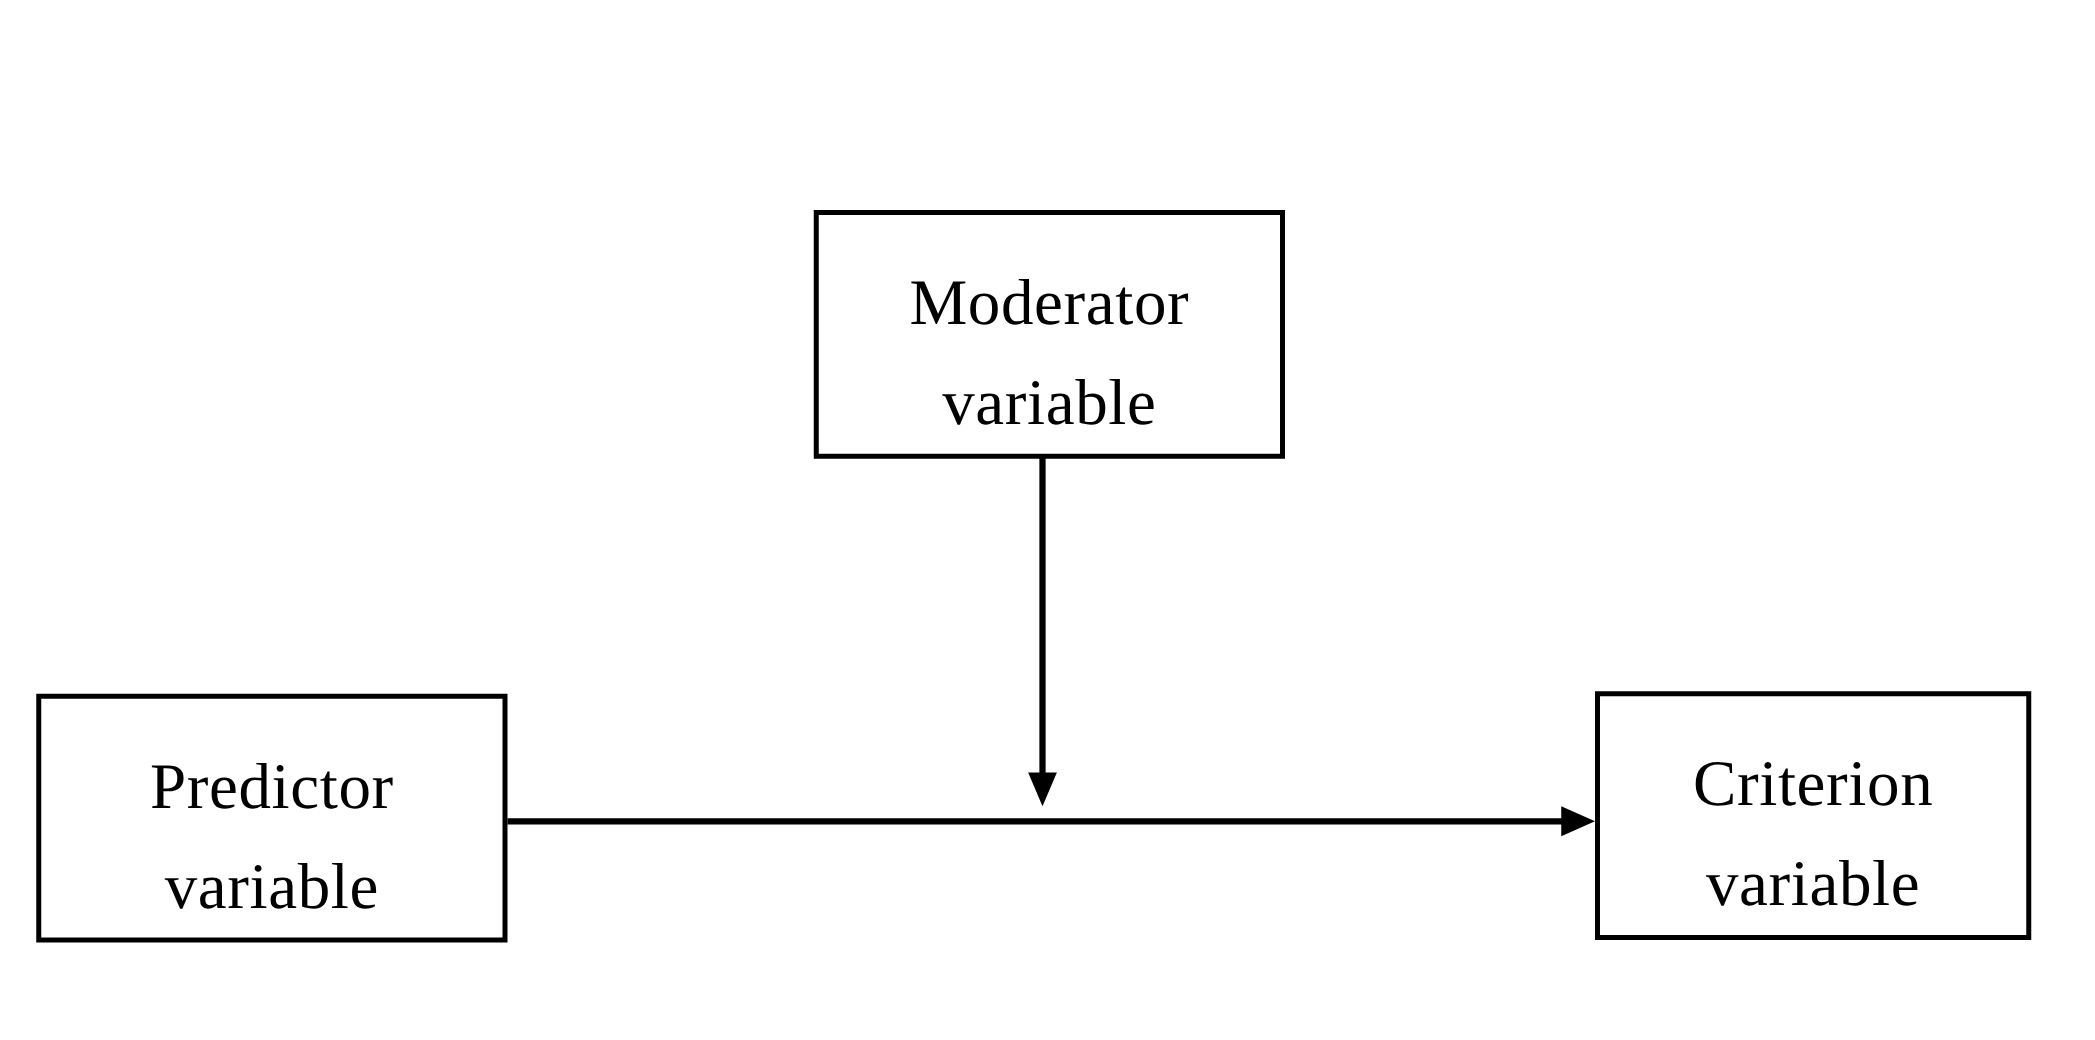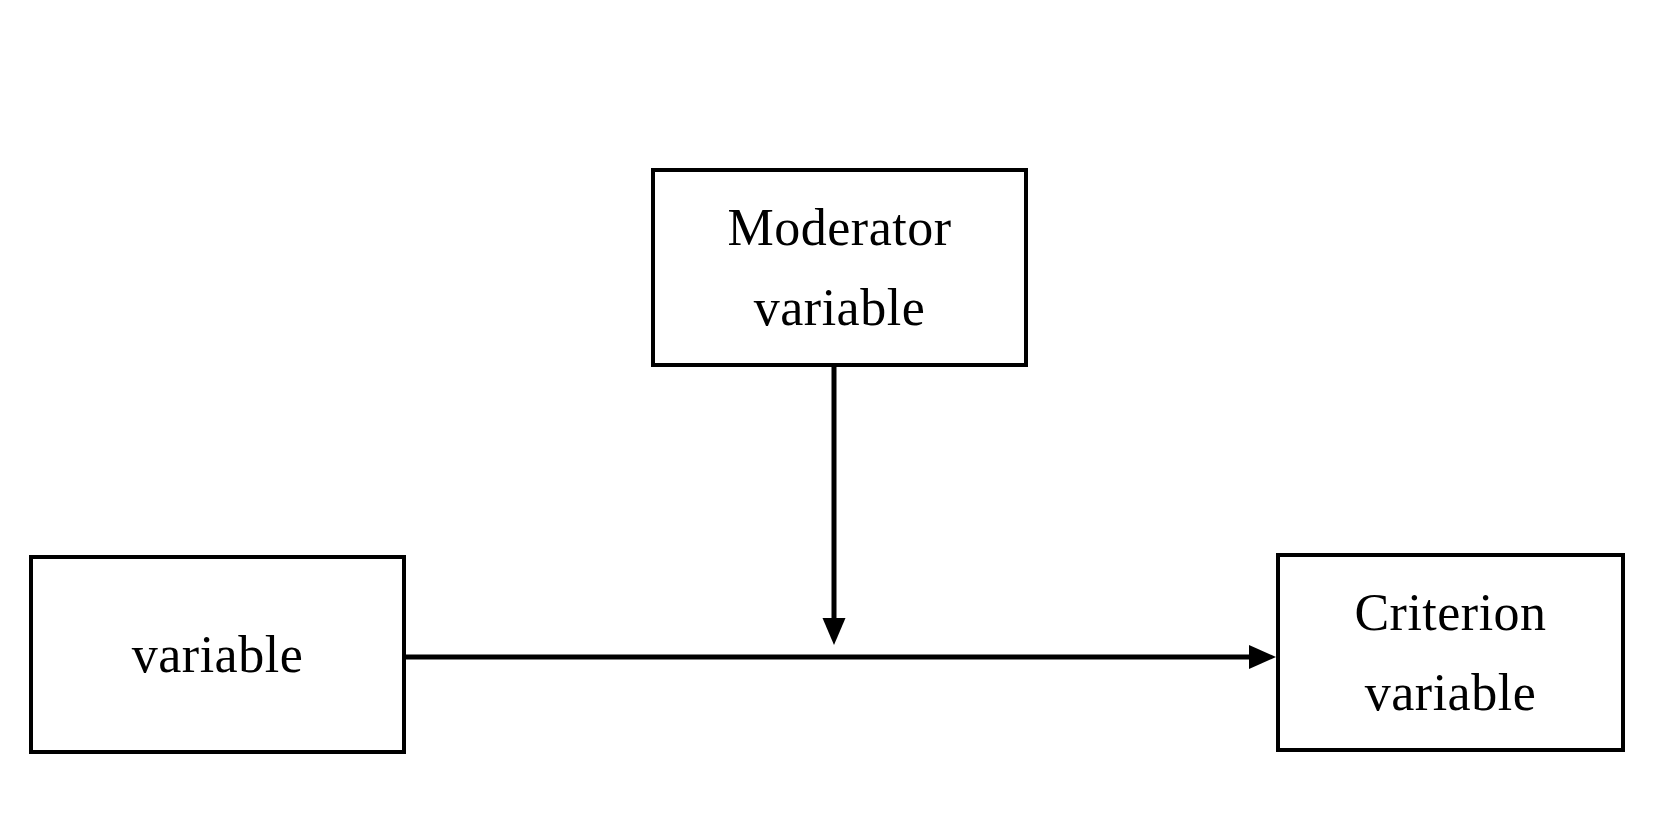--- a/index.html
+++ b/index.html
@@ -17,21 +17,21 @@
     font-family: "Liberation Serif", "DejaVu Serif", serif;
   }
   .node {
     position: absolute;
     box-sizing: border-box;
     border: 4px solid #000000;
     background: #ffffff;
     display: flex;
     flex-direction: column;
     align-items: center;
-    justify-content: center;
+    justify-content: flex-end;
     color: #000000;
     font-size: 52px;
     line-height: 80px;
     letter-spacing: 0.5px;
     white-space: nowrap;
   }
   .node .line1,
   .node .line2 {
     display: block;
   }
@@ -78,20 +78,21 @@
 <body>
 
 <div id="canvas">
 
   <div class="node" id="node-moderator">
     <span class="line1">Moderator</span>
     <span class="line2">variable</span>
   </div>
 
   <div class="node" id="node-predictor">
+    <span class="line1">Predictor</span>
     <span class="line2">variable</span>
   </div>
 
   <div class="node" id="node-criterion">
     <span class="line1">Criterion</span>
     <span class="line2">variable</span>
   </div>
 
   <div class="edge" id="edge-moderator-to-path">
     <svg width="70" height="300" viewBox="0 0 70 300" xmlns="http://www.w3.org/2000/svg">

